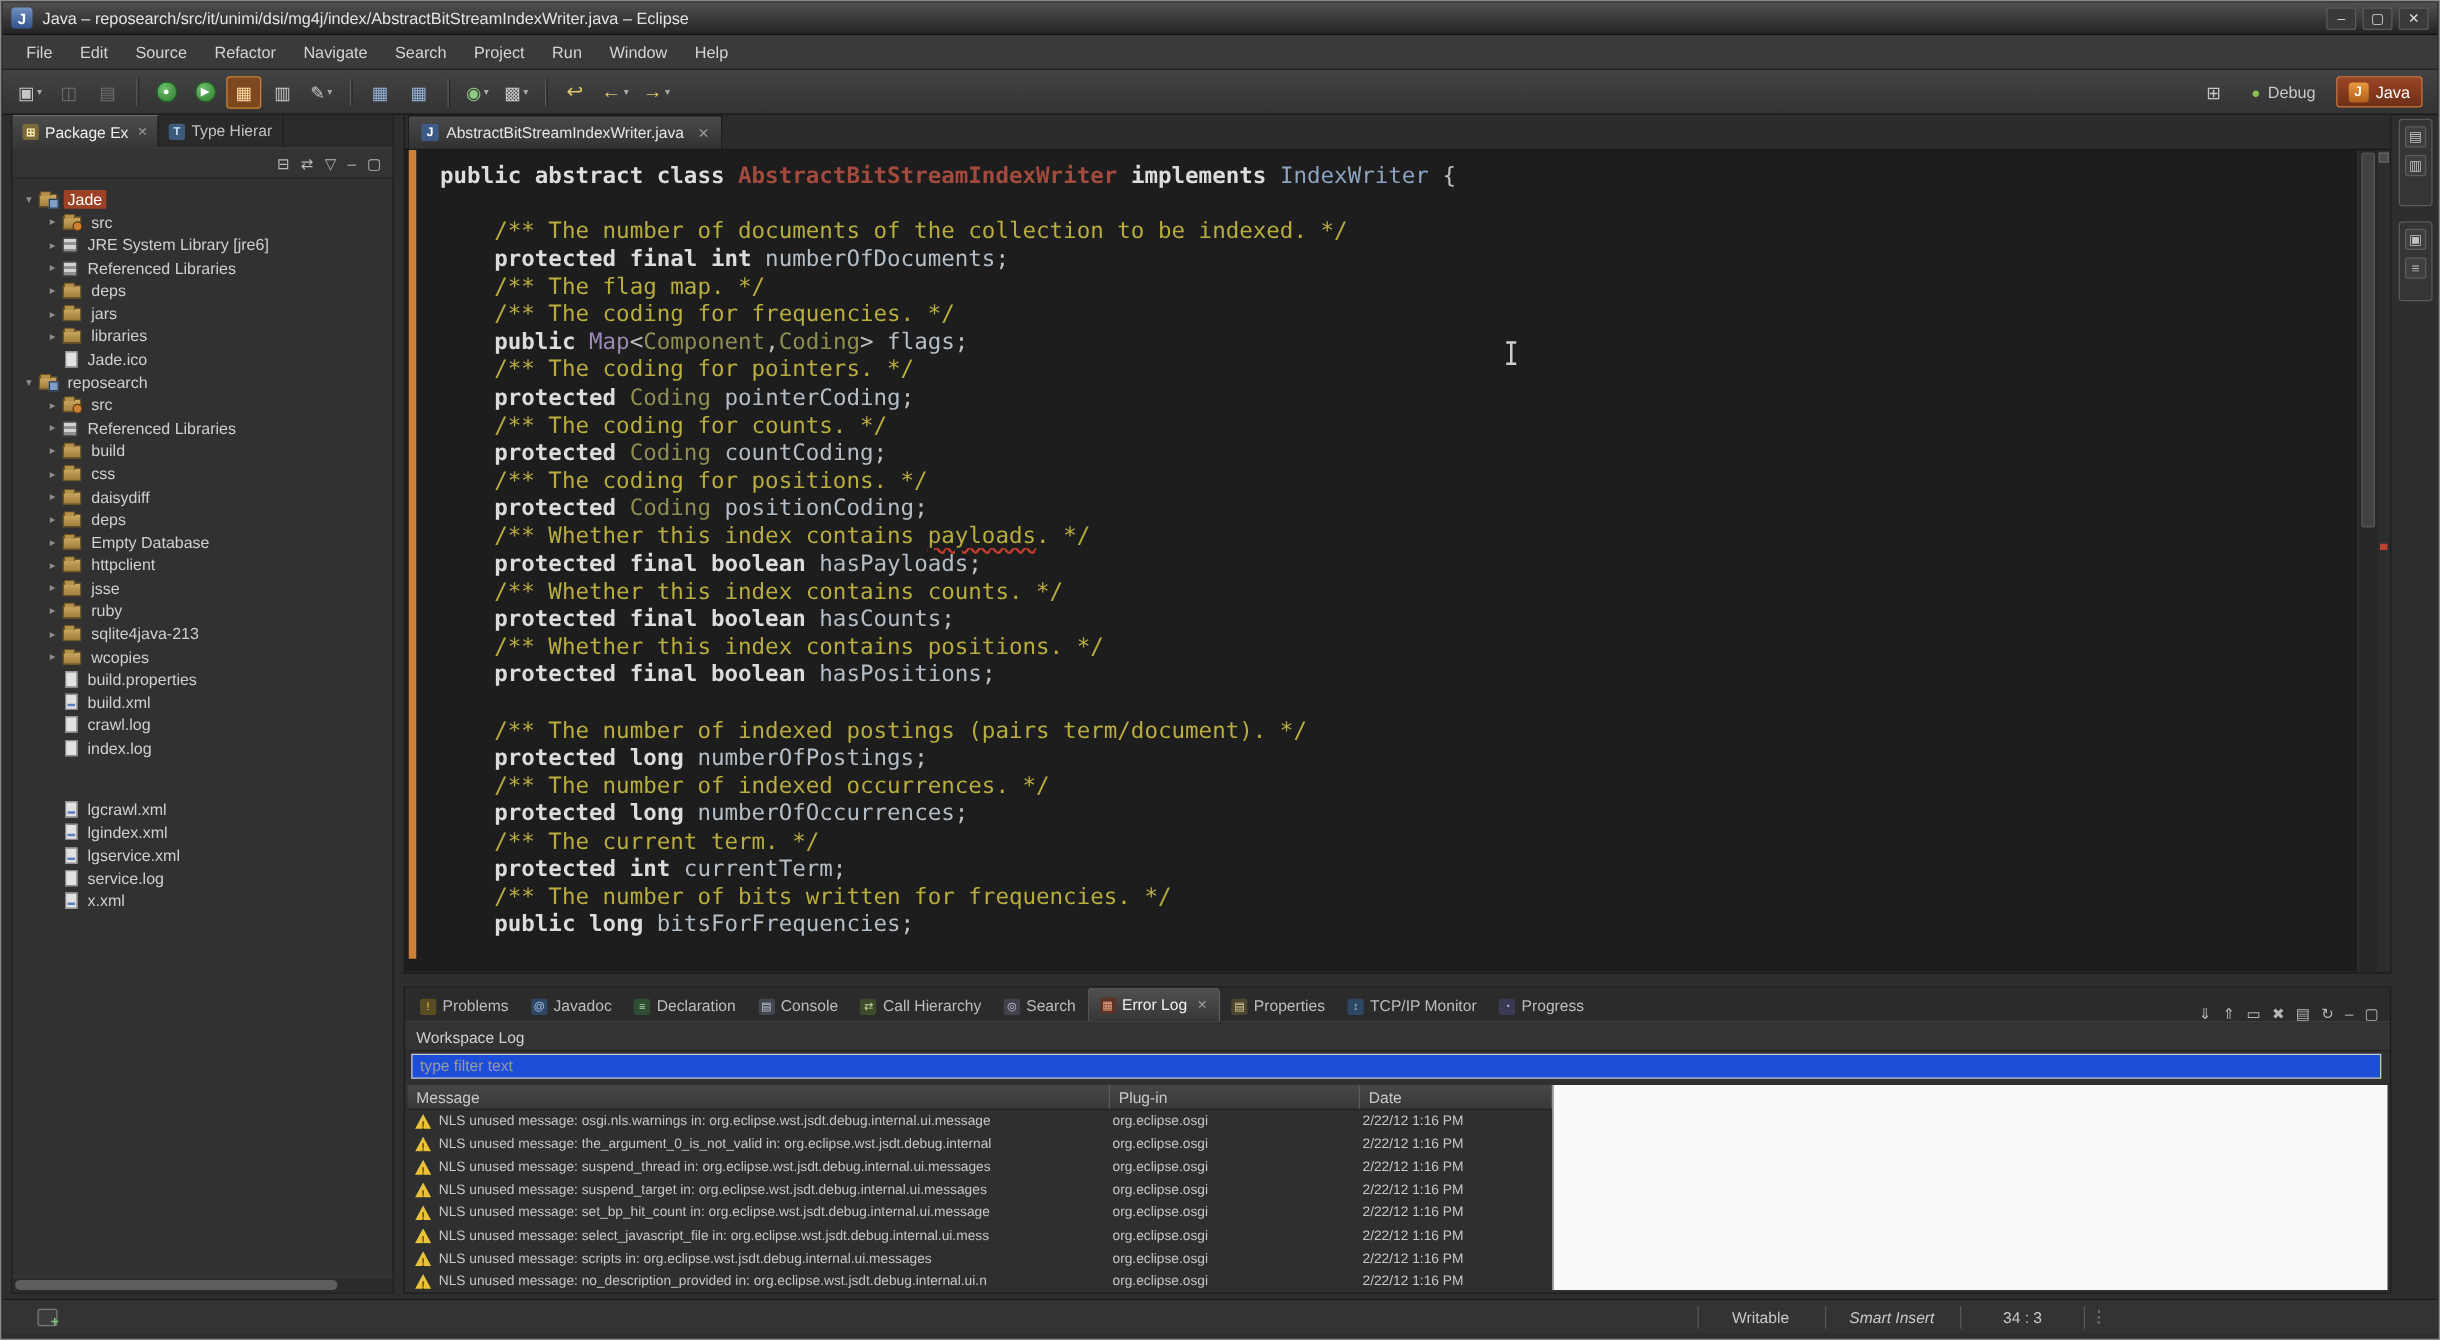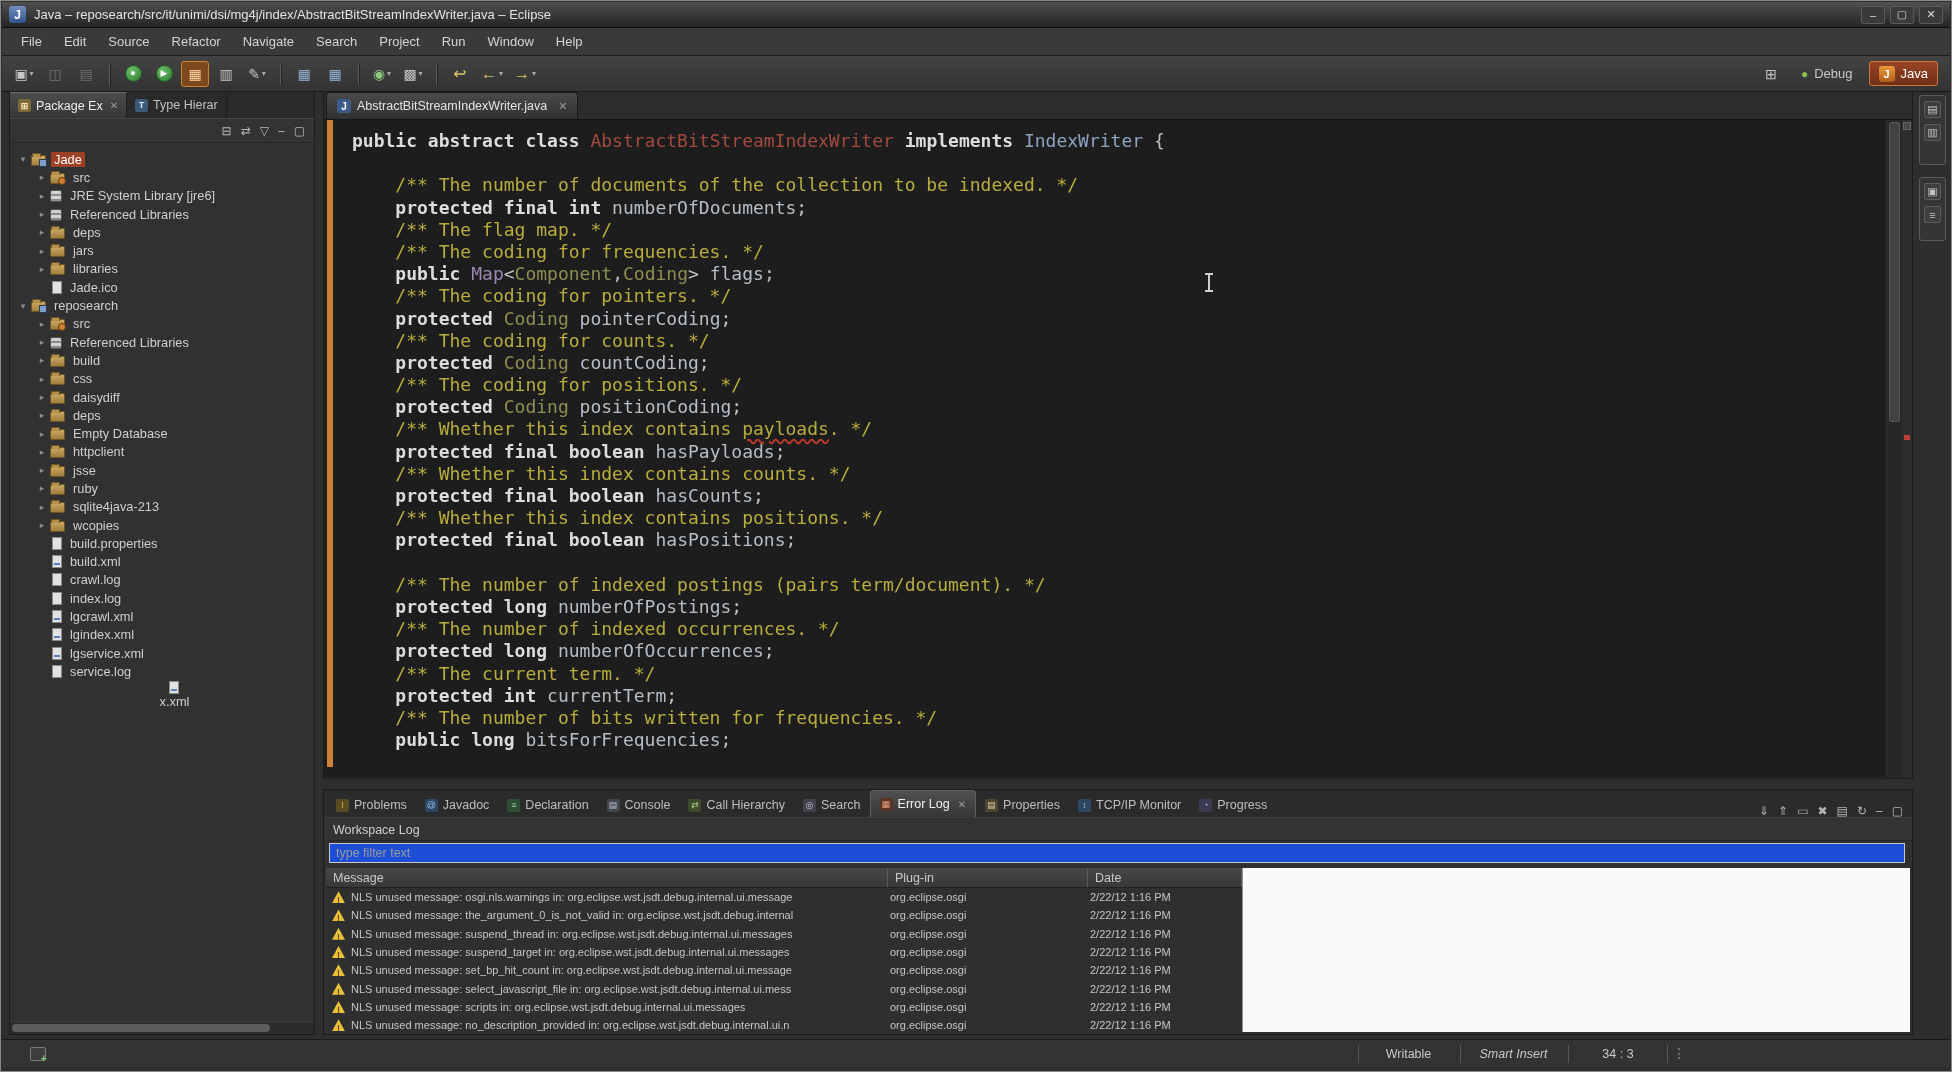--- a/index.html
+++ b/index.html
@@ -93,21 +93,21 @@
                display:flex;align-items:center;justify-content:center;border-radius:2px;}
   .ed-close{color:#9a9a9a;font-size:11px;margin-left:5px;}
   .code-wrap{position:absolute;left:0;top:28px;right:26px;bottom:1px;background:#1d1d1d;overflow:hidden;}
   .diffbar{position:absolute;left:3px;top:0;bottom:10px;width:6px;background:#cc8136;}
   .code-area{position:absolute;left:28px;top:10px;right:0;font-family:"DejaVu Sans Mono",monospace;
              font-size:18px;line-height:22.2px;}
   .cl{height:22.2px;white-space:pre;}
   .tok-k{color:#dcdcdc;font-weight:bold;}
   .tok-p{color:#c0c0c0;}
   .tok-cm{color:#b8ad3e;}
-  .tok-cls{color:#a34a3e;font-weight:normal;}
+  .tok-cls{color:#a34a3e;font-weight:bold;}
   .tok-itf{color:#8da4c0;}
   .tok-t{color:#8e8e52;}
   .tok-map{color:#9c88b4;}
   .tok-f{color:#b5bec6;}
   .tok-sq{text-decoration:underline;text-decoration-style:wavy;text-decoration-color:#c43c2c;text-underline-offset:3px;}
   .ed-vscroll{position:absolute;right:10px;top:28px;width:16px;bottom:1px;background:#272727;border-left:1px solid #333;}
   .ed-vthumb{position:absolute;left:2px;right:2px;top:2px;height:300px;background:#424242;border:1px solid #575757;border-radius:2px;}
   .overview{position:absolute;right:0;top:28px;width:10px;bottom:1px;background:#2d2d2d;}
   .ov-mark-red{position:absolute;left:2px;top:315px;width:6px;height:5px;background:#c04232;}
   .ov-corner{position:absolute;left:1px;top:2px;width:8px;height:8px;background:#4a4a4a;border:1px solid #666;}
@@ -401,41 +401,41 @@
         <div class="tree-row" style="padding-left: 25px;">
           <span class="tw"></span>
           <span class="ti ti-file"></span>
           <span class="tl">crawl.log</span>
         </div>
         <div class="tree-row" style="padding-left: 25px;">
           <span class="tw"></span>
           <span class="ti ti-file"></span>
           <span class="tl">index.log</span>
         </div>
-        <div class="tree-row" style="padding-left: 25px;">
+        <div class="tree-row" style="padding-left: 25px; margin-top: 31px;">
           <span class="tw"></span>
           <span class="ti ti-xml"></span>
           <span class="tl">lgcrawl.xml</span>
         </div>
         <div class="tree-row" style="padding-left: 25px;">
           <span class="tw"></span>
           <span class="ti ti-xml"></span>
           <span class="tl">lgindex.xml</span>
         </div>
         <div class="tree-row" style="padding-left: 25px;">
           <span class="tw"></span>
           <span class="ti ti-xml"></span>
           <span class="tl">lgservice.xml</span>
         </div>
         <div class="tree-row" style="padding-left: 25px;">
           <span class="tw"></span>
           <span class="ti ti-file"></span>
           <span class="tl">service.log</span>
         </div>
-        <div class="tree-row" style="padding-left: 25px; flex-direction: column;">
+        <div class="tree-row" style="padding-left: 25px;">
           <span class="tw"></span>
           <span class="ti ti-xml"></span>
           <span class="tl">x.xml</span>
         </div>
       </div>
     <div class="lp-hscroll">
       <div class="lp-hthumb"></div>
     </div>
   </div>
 

